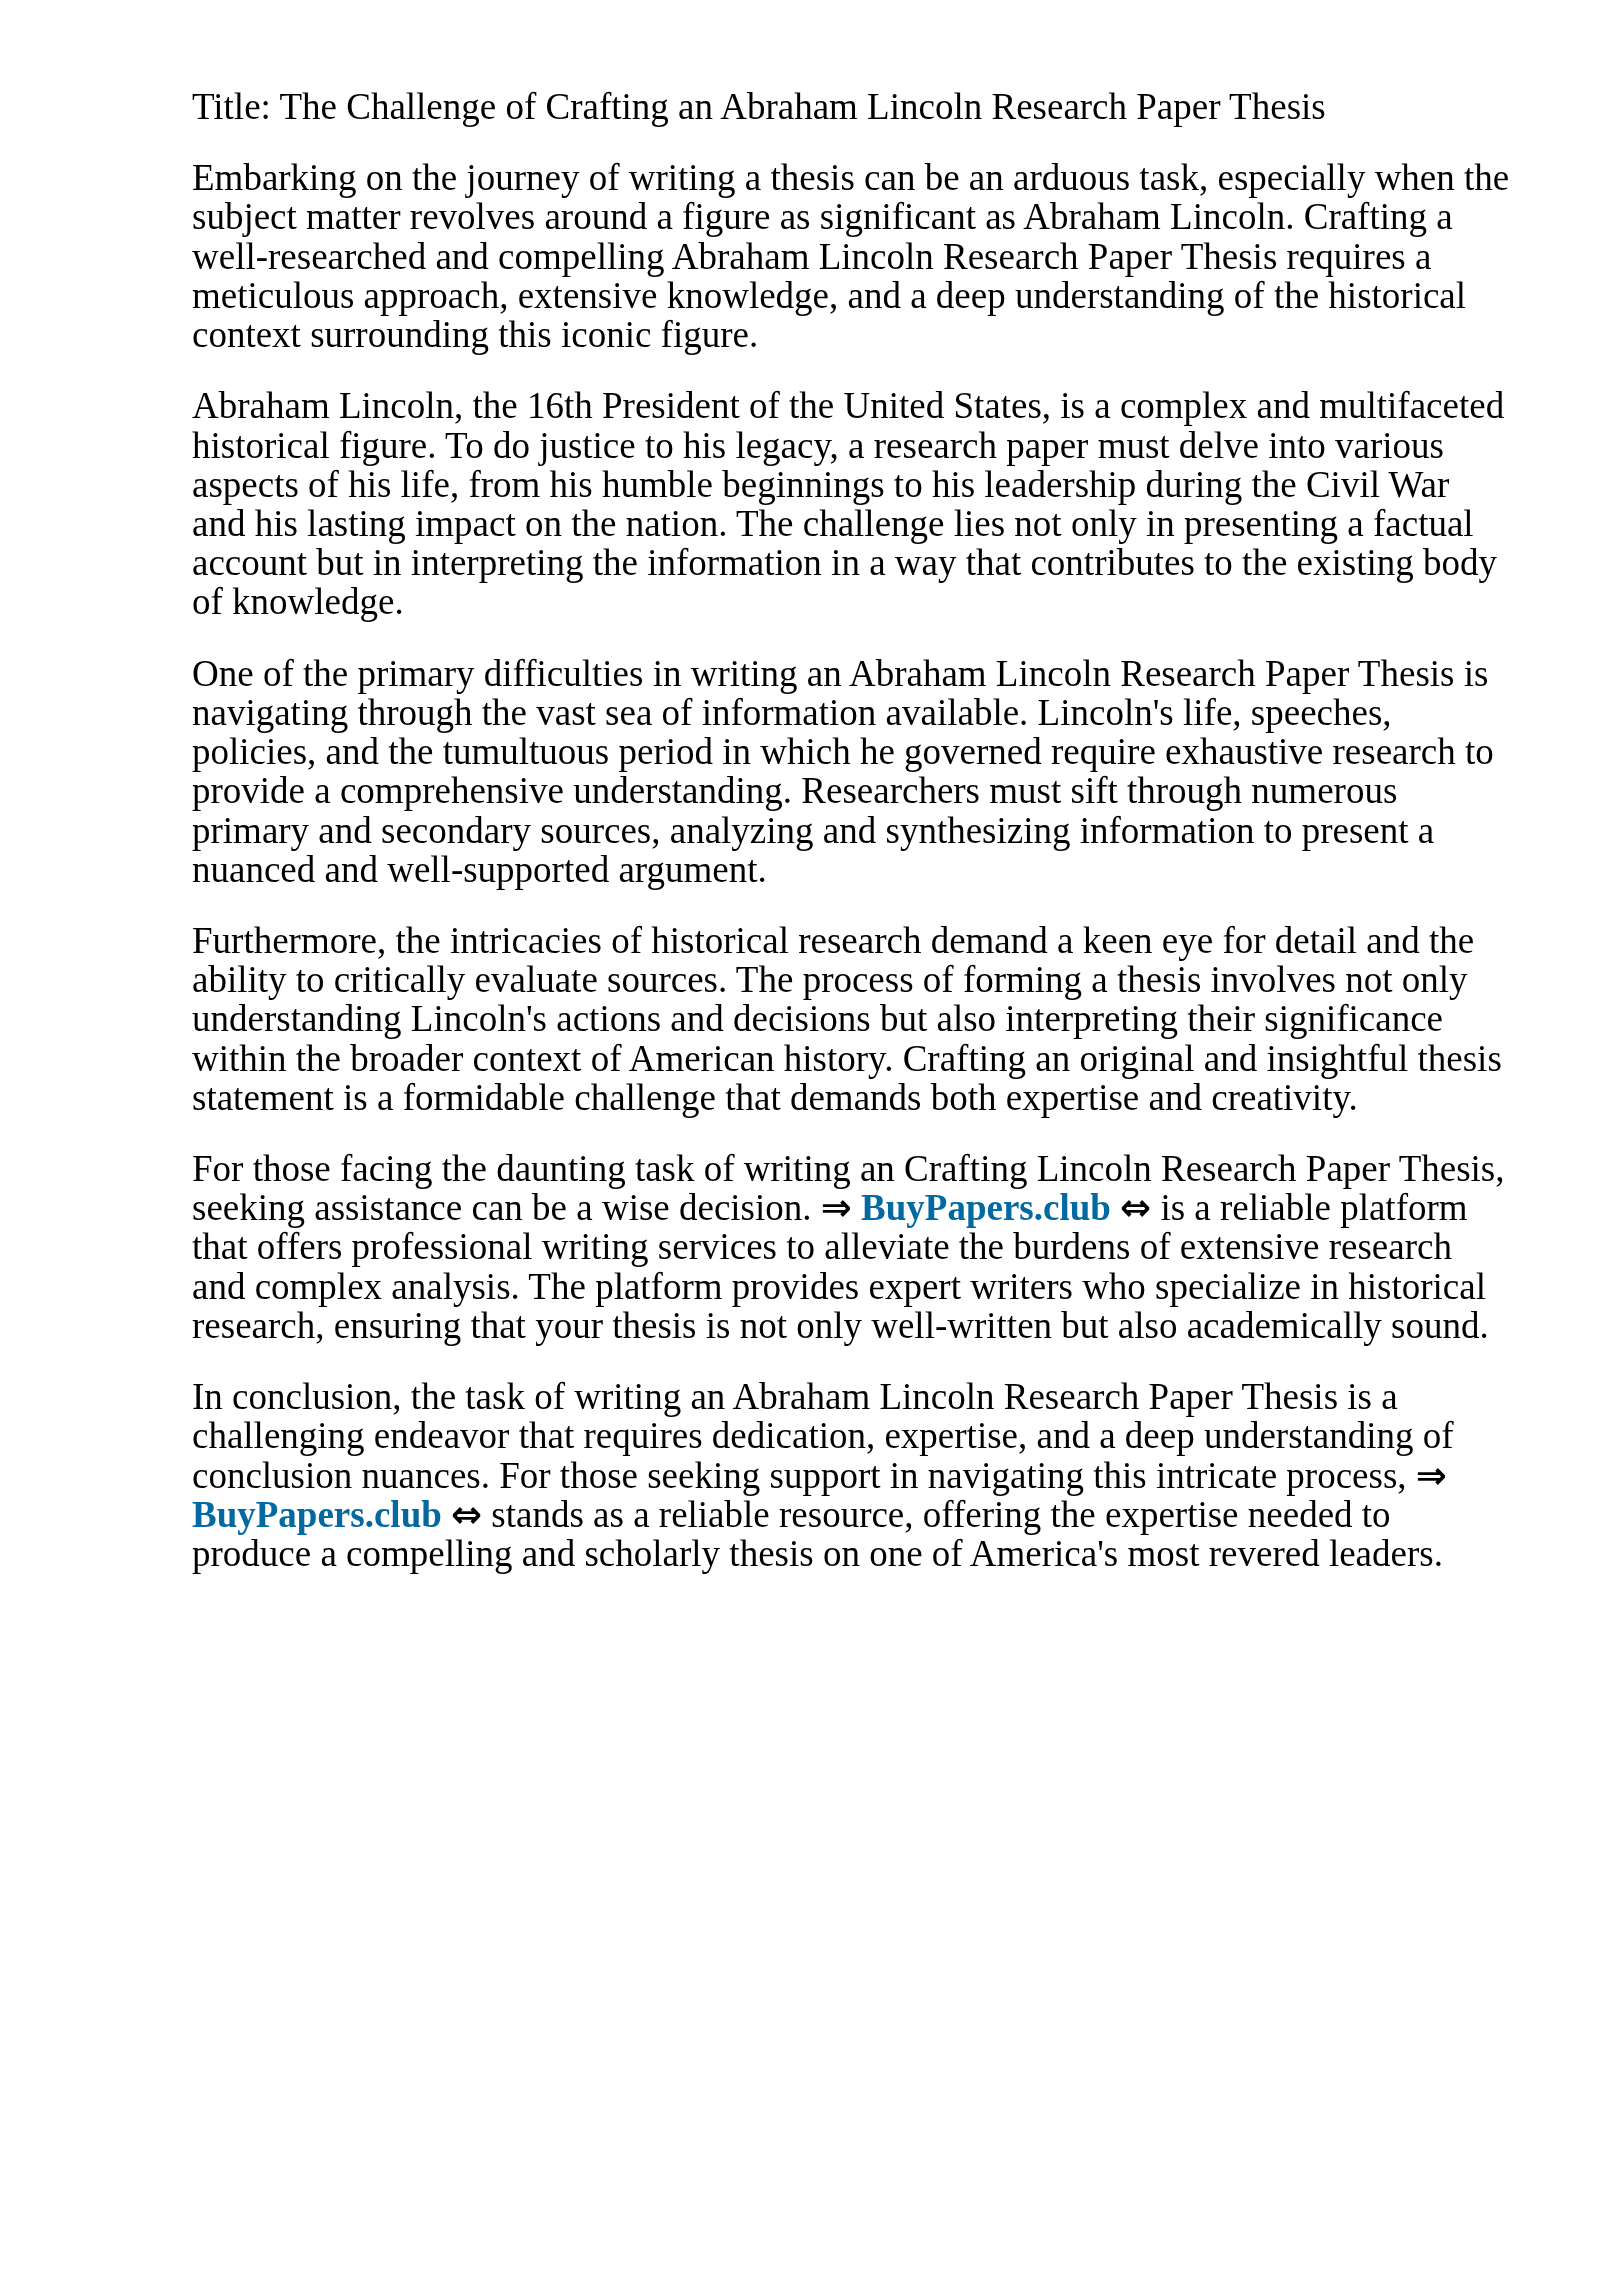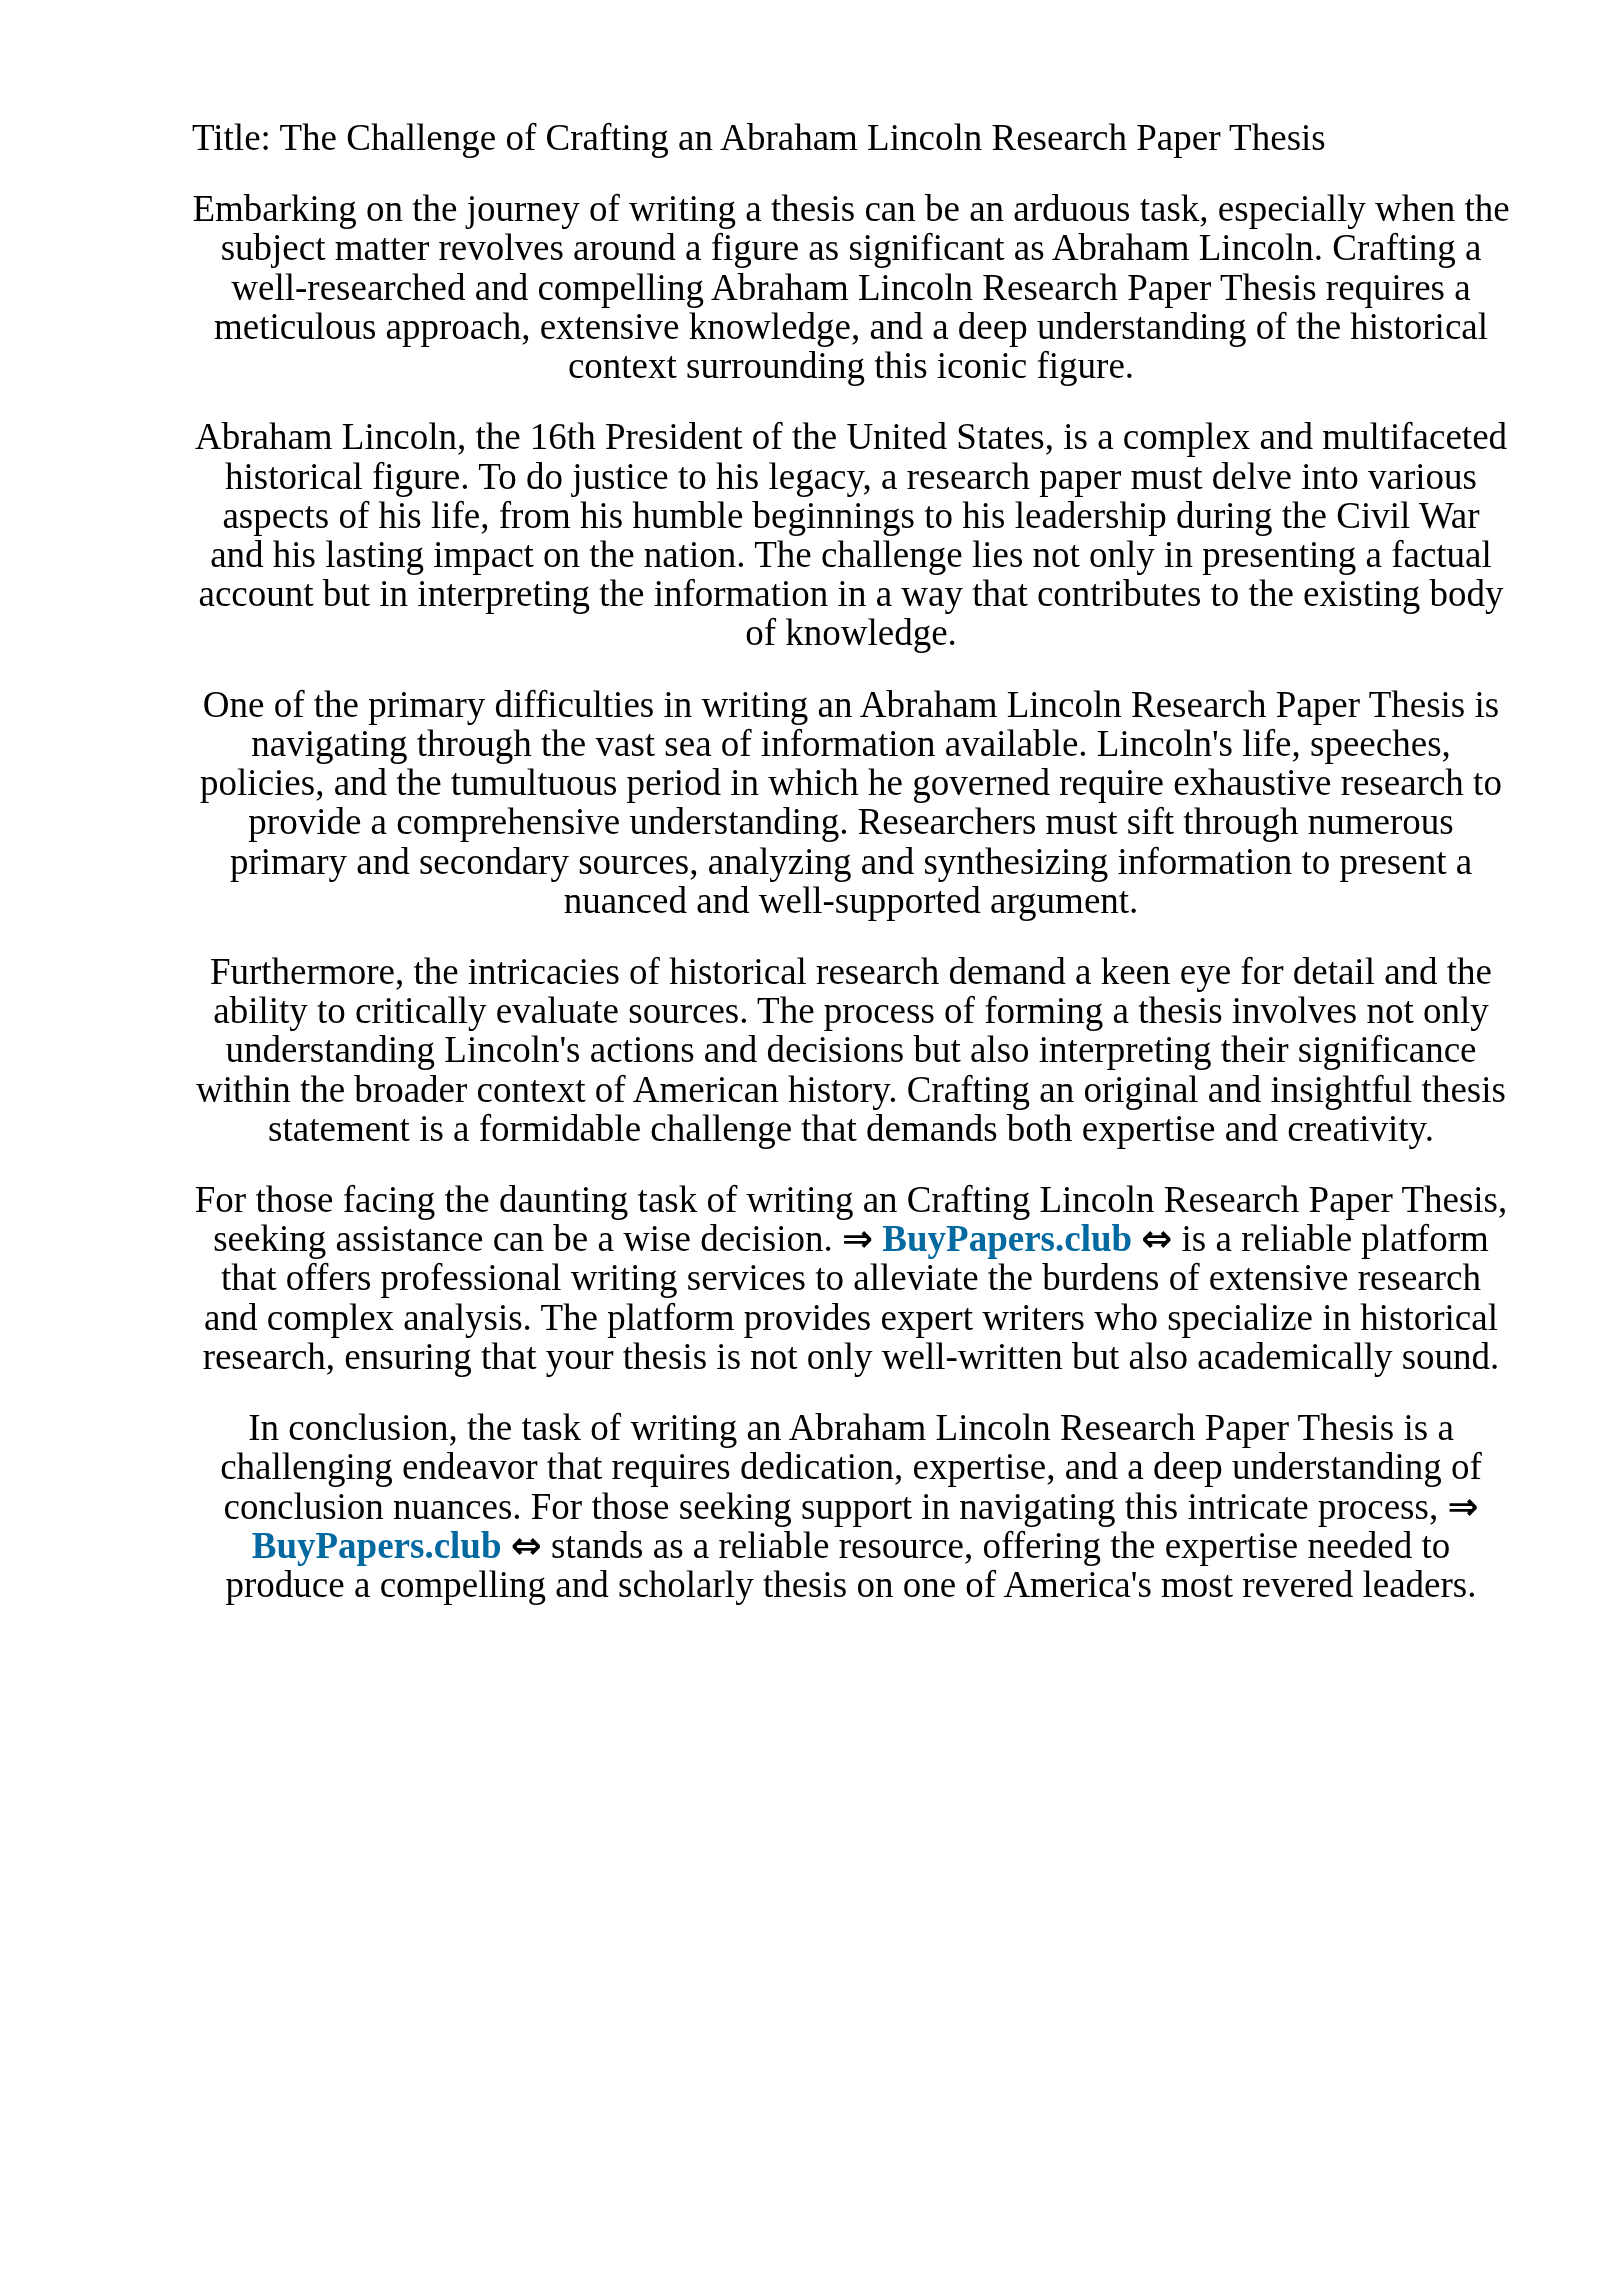--- a/index.html
+++ b/index.html
@@ -10,33 +10,33 @@
   .page {
     position: relative;
     width: 1622px;
     height: 2295px;
     background: #ffffff;
     overflow: hidden;
     font-family: "Liberation Serif", "DejaVu Serif", serif;
     color: #000000;
   }
   .content {
-    padding: 118px 96px 0 192px;
+    padding: 87px 96px 0 192px;
   }
   .title {
     font-size: 37px;
     line-height: 1.06;
     margin: 0 0 32px 0;
     font-weight: normal;
   }
   p.body-para {
     font-size: 37px;
     line-height: 1.06;
     margin: 0 16px 32px 0;
-    text-align: center;
+    text-align: left;
   }
   .arrow {
     font-family: "DejaVu Sans", sans-serif;
     font-weight: bold;
     color: #000000;
   }
   a.link {
     color: #0369a1;
     font-weight: bold;
     text-decoration: none;

